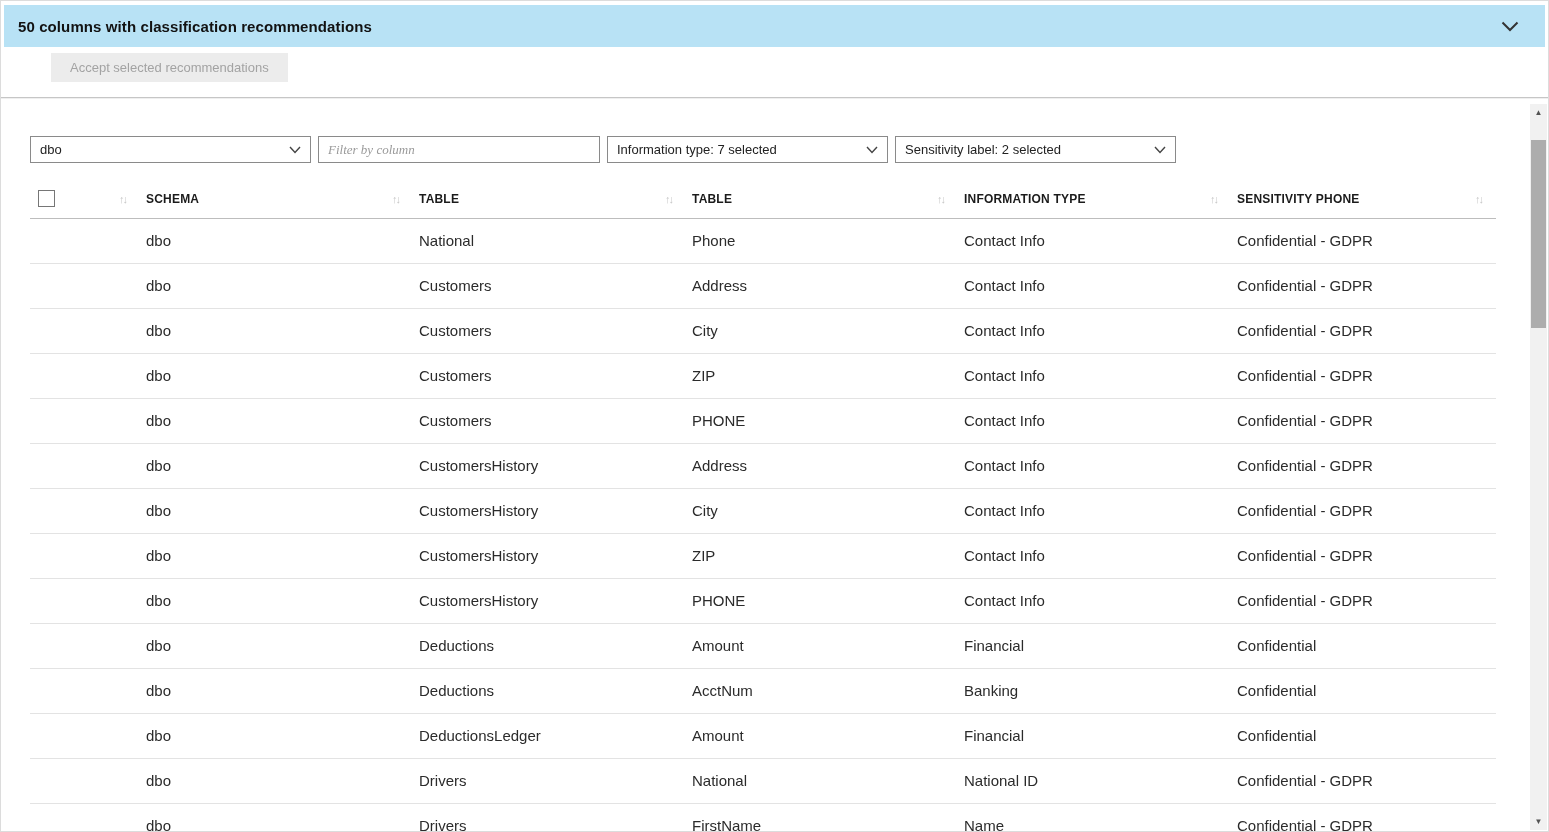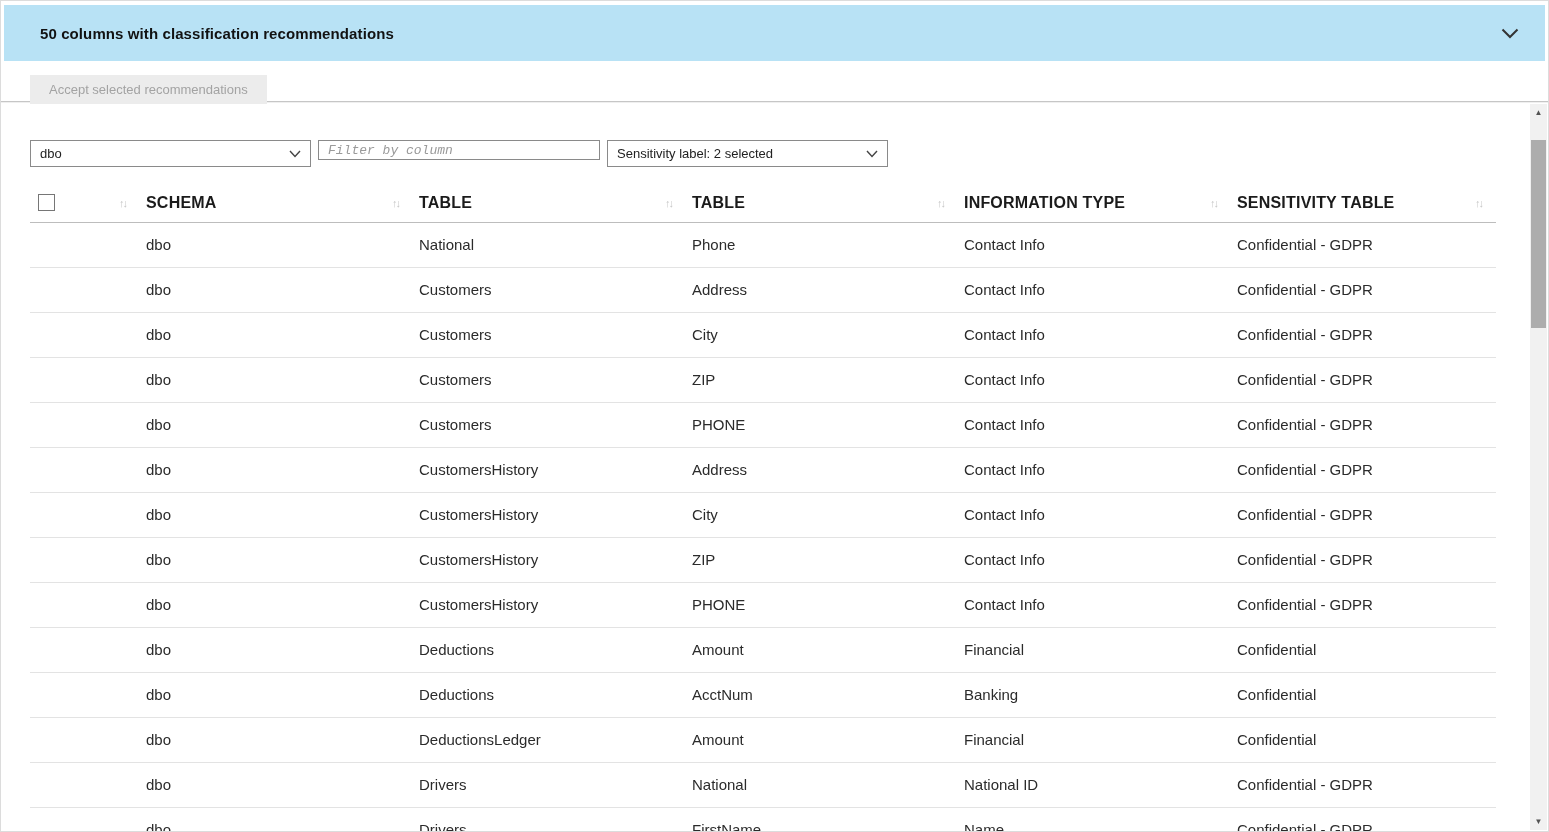--- a/index.html
+++ b/index.html
@@ -11,51 +11,51 @@
   .app {
     position: relative;
     width: 1549px; height: 832px;
     background: #fff;
     border: 1px solid #dcdcdc;
     overflow: hidden;
   }
   
   .banner {
     margin: 4px 3px 0 3px;
-    height: 56px;
+    height: 42px;
     background: #b8e2f5;
     display: flex; align-items: center; justify-content: space-between;
-    padding: 0 26px 0 36px;
+    padding: 0 26px 0 14px;
     cursor: pointer;
   }
   .banner-title { font-size: 15px; font-weight: bold; color: #121212; letter-spacing: 0.1px; }
   .banner-chevron { display: flex; align-items: center; }
   
-  .toolbar { padding: 14px 0 11px 29px; height: 40px; }
+  .toolbar { padding: 6px 0 11px 29px; height: 50px; margin-left: 21px; }
   .accept-btn {
     background: #ececec; color: #a3a3a3;
     border: none; height: 29px; padding: 0 19px;
     font-size: 13px; font-family: inherit;
   }
   .divider { border-top: 1px solid #c6c6c6; box-shadow: 0 1px 0 #efefef; }
   
   .content { padding: 38px 0 0 29px; }
   .filters { display: flex; gap: 7px; margin-bottom: 17px; }
   .dd {
     width: 281px; height: 27px;
     border: 1px solid #8a8a8a; background: #fff;
     display: flex; align-items: center; justify-content: space-between;
     padding: 0 9px; font-size: 13px; color: #222;
     cursor: pointer;
   }
   .dd-chevron { display: flex; align-items: center; }
   .col-input {
-    width: 282px; height: 20px;
+    width: 282px; height: 27px;
     border: 1px solid #8a8a8a; padding: 0 9px;
-    font-size: 13px; color: #222; font-family: Liberation Mono, monospace;
+    font-size: 13px; color: #222; font-family: Liberation Serif, serif;
   }
   .col-input::placeholder { color: #9a9a9a; font-style: italic; }
   
   table { border-collapse: collapse; table-layout: fixed; width: 1466px; }
   col.c-cb   { width: 110px; }
   col.c-sch  { width: 273px; }
   col.c-tbl  { width: 273px; }
   col.c-col  { width: 272px; }
   col.c-inf  { width: 273px; }
   col.c-sen  { width: 265px; }
@@ -64,21 +64,21 @@
     border-bottom: 1px solid #bdbdbd;
     text-align: left; vertical-align: middle;
     padding: 0;
     cursor: pointer;
   }
   .th-inner {
     display: flex; align-items: center; justify-content: space-between;
     padding-left: 6px; padding-right: 14px;
   }
   .th-inner.cb-head { padding-left: 8px; }
-  .th-label { font-size: 16px; font-weight: bold; color: #1b1b1b; letter-spacing: 0.2px; }
+  .th-label { font-size: 12px; font-weight: bold; color: #1b1b1b; letter-spacing: 0.2px; }
   .sort-icon { font-size: 11px; color: #c7c7c7; letter-spacing: -2px; white-space: nowrap; }
   .checkbox {
     display: inline-block; width: 17px; height: 17px;
     border: 1px solid #767676; background: #fff;
   }
   tbody td {
     height: 45px;
     border-bottom: 1px solid #e3e3e3;
     font-size: 15px; color: #2b2b2b;
     padding-left: 6px;
@@ -129,20 +129,28 @@
       <div class="dd">
         <span>dbo</span>
         <span class="dd-chevron">
           <svg width="12" height="8" viewBox="0 0 12 8">
               <path d="M1 1 L6 6.5 L11 1" fill="none" stroke="#444" stroke-width="1.4"></path>
             </svg>
         </span>
       </div>
       <input class="col-input" type="text" placeholder="Filter by column" style="">
       <div class="dd">
+        <span>Information type: 7 selected</span>
+        <span class="dd-chevron">
+          <svg width="12" height="8" viewBox="0 0 12 8">
+              <path d="M1 1 L6 6.5 L11 1" fill="none" stroke="#444" stroke-width="1.4"></path>
+            </svg>
+        </span>
+      </div>
+      <div class="dd">
         <span>Sensitivity label: 2 selected</span>
         <span class="dd-chevron">
           <svg width="12" height="8" viewBox="0 0 12 8">
               <path d="M1 1 L6 6.5 L11 1" fill="none" stroke="#444" stroke-width="1.4"></path>
             </svg>
         </span>
       </div>
     </div>
 
     <table>
@@ -181,21 +189,21 @@
             </div>
           </th>
           <th>
             <div class="th-inner">
               <span class="th-label">INFORMATION TYPE</span>
               <span class="sort-icon">↑↓</span>
             </div>
           </th>
           <th>
             <div class="th-inner">
-              <span class="th-label">SENSITIVITY TABLE</span>
+              <span class="th-label">SENSITIVITY PHONE</span>
               <span class="sort-icon">↑↓</span>
             </div>
           </th>
         </tr>
       </thead>
       <tbody>
   <tr>
     <td></td>
     <td>dbo</td>
     <td>National</td>

